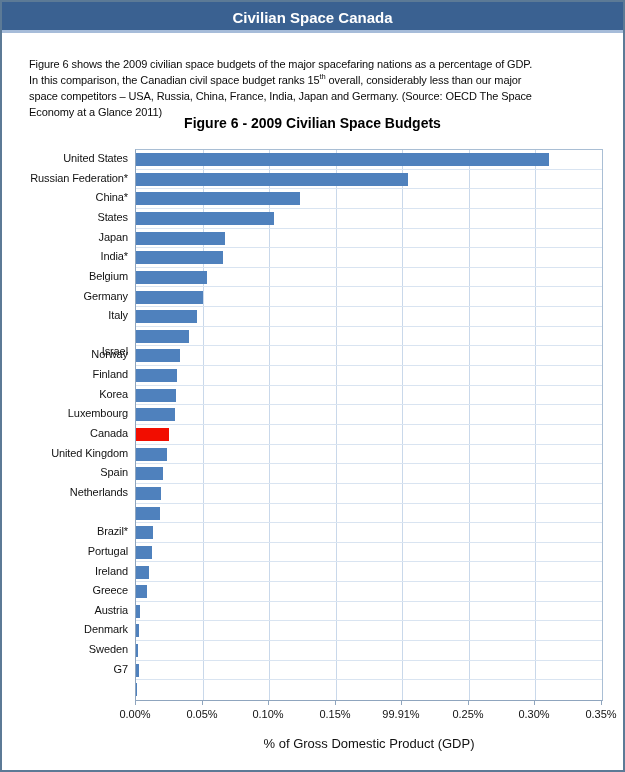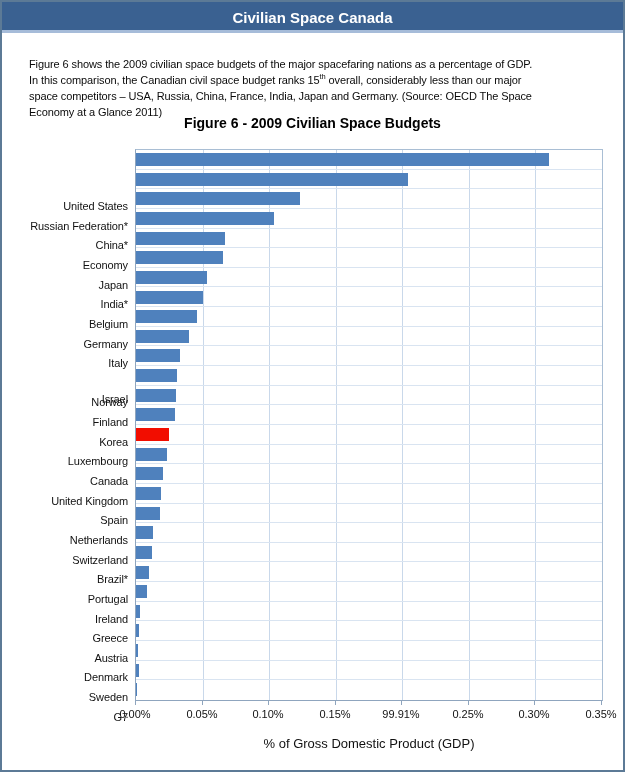--- a/index.html
+++ b/index.html
@@ -21,21 +21,21 @@
     position:absolute; top:54px; left:27px; width:585px;
     font-size:11px; line-height:16px; letter-spacing:-0.1px; color:#0a0a0a;
   }
   .intro .iline { white-space:nowrap; }
   .intro sup { font-size:7.5px; vertical-align:super; line-height:0; }
   .fig-title {
     position:absolute; top:113px; left:0; width:100%;
     text-align:center; font-size:14px; font-weight:bold; color:#000;
   }
   .chart { position:absolute; top:147px; left:0; width:621px; height:620px; }
-  .cat-labels { position:absolute; left:0; top:0; width:126px; height:552px;margin-top:48px; }
+  .cat-labels { position:absolute; left:0; top:0; width:126px; height:552px; }
   .cat-label {
     position:absolute; left:0; width:126px; text-align:right;
     font-size:11px; color:#111; letter-spacing:-0.1px;
   }
   .plot-area {
     position:absolute; left:133px; top:0; width:468px; height:552px;
     border:1px solid #A9BED4; border-left-color:#8FA5BE; border-bottom-color:#8FA5BE;
     background:#fff;
   }
   .vgrid { position:absolute; top:0; bottom:0; width:1px; background:#C9D8EA; }
@@ -67,36 +67,35 @@
     <div class="iline">Economy at a Glance 2011)</div>
   </div>
 
   <div class="fig-title">Figure 6 - 2009 Civilian Space Budgets</div>
 
   <div class="chart">
     <div class="cat-labels">
         <div class="cat-label" style="top: 0px; height: 19.6429px; line-height: 19.6429px;">United States</div>
         <div class="cat-label" style="top: 19.6429px; height: 19.6429px; line-height: 19.6429px;">Russian Federation*</div>
         <div class="cat-label" style="top: 39.2857px; height: 19.6429px; line-height: 19.6429px;">China*</div>
-        <div class="cat-label" style="top: 58.9286px; height: 19.6429px; line-height: 19.6429px;">Economy</div>
+        <div class="cat-label" style="top: 58.9286px; height: 19.6429px; line-height: 19.6429px;">States</div>
         <div class="cat-label" style="top: 78.5714px; height: 19.6429px; line-height: 19.6429px;">Japan</div>
         <div class="cat-label" style="top: 98.2143px; height: 19.6429px; line-height: 19.6429px;">India*</div>
         <div class="cat-label" style="top: 117.857px; height: 19.6429px; line-height: 19.6429px;">Belgium</div>
         <div class="cat-label" style="top: 137.5px; height: 19.6429px; line-height: 19.6429px;">Germany</div>
         <div class="cat-label" style="top: 157.143px; height: 19.6429px; line-height: 19.6429px;">Italy</div>
         <div class="cat-label" style="top: 193px; height: 19.6429px; line-height: 19.6429px;">Israel</div>
         <div class="cat-label" style="top: 196.429px; height: 19.6429px; line-height: 19.6429px;">Norway</div>
         <div class="cat-label" style="top: 216.071px; height: 19.6429px; line-height: 19.6429px;">Finland</div>
         <div class="cat-label" style="top: 235.714px; height: 19.6429px; line-height: 19.6429px;">Korea</div>
         <div class="cat-label" style="top: 255.357px; height: 19.6429px; line-height: 19.6429px;">Luxembourg</div>
         <div class="cat-label" style="top: 275px; height: 19.6429px; line-height: 19.6429px;">Canada</div>
         <div class="cat-label" style="top: 294.643px; height: 19.6429px; line-height: 19.6429px;">United Kingdom</div>
         <div class="cat-label" style="top: 314.286px; height: 19.6429px; line-height: 19.6429px;">Spain</div>
         <div class="cat-label" style="top: 333.929px; height: 19.6429px; line-height: 19.6429px;">Netherlands</div>
-        <div class="cat-label" style="top: 353.571px; height: 19.6429px; line-height: 19.6429px;">Switzerland</div>
         <div class="cat-label" style="top: 373.214px; height: 19.6429px; line-height: 19.6429px;">Brazil*</div>
         <div class="cat-label" style="top: 392.857px; height: 19.6429px; line-height: 19.6429px;">Portugal</div>
         <div class="cat-label" style="top: 432.143px; height: 19.6429px; line-height: 19.6429px;">Greece</div>
         <div class="cat-label" style="top: 412.5px; height: 19.6429px; line-height: 19.6429px;">Ireland</div>
         <div class="cat-label" style="top: 451.786px; height: 19.6429px; line-height: 19.6429px;">Austria</div>
         <div class="cat-label" style="top: 471.429px; height: 19.6429px; line-height: 19.6429px;">Denmark</div>
         <div class="cat-label" style="top: 491.071px; height: 19.6429px; line-height: 19.6429px;">Sweden</div>
         <div class="cat-label" style="top: 510.714px; height: 19.6429px; line-height: 19.6429px;">G7</div>
       </div>
     <div class="plot-area">

